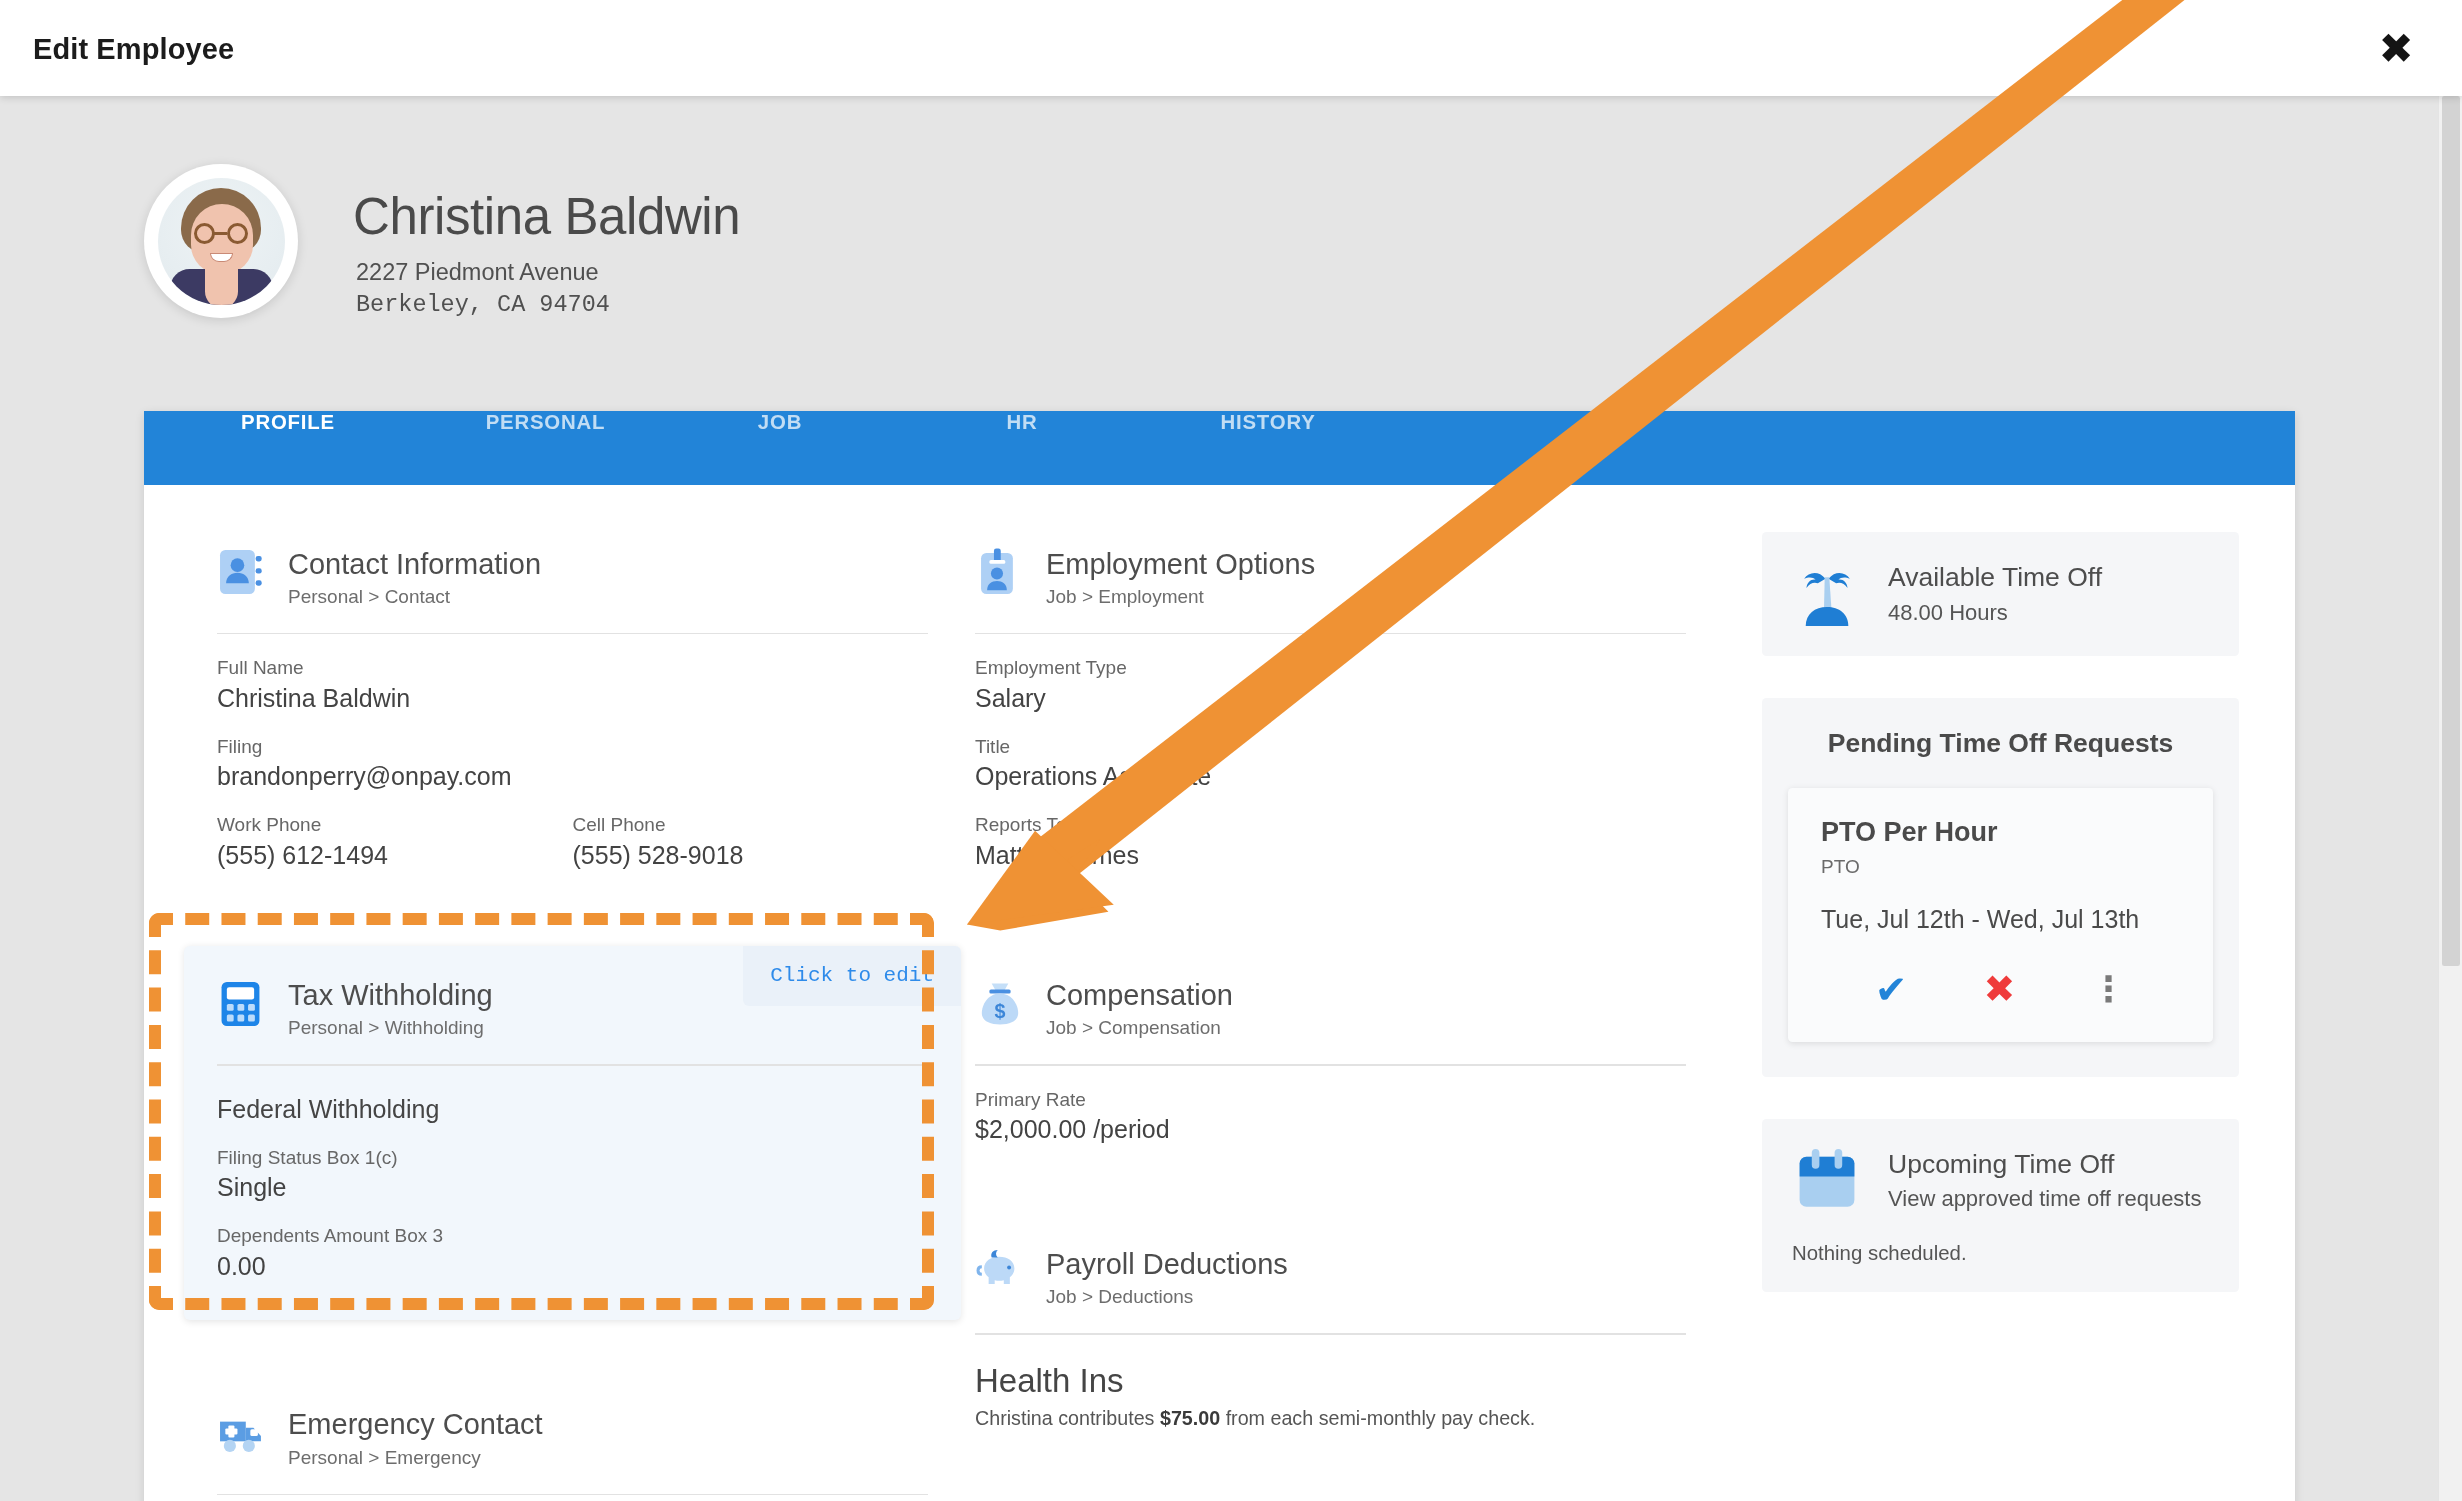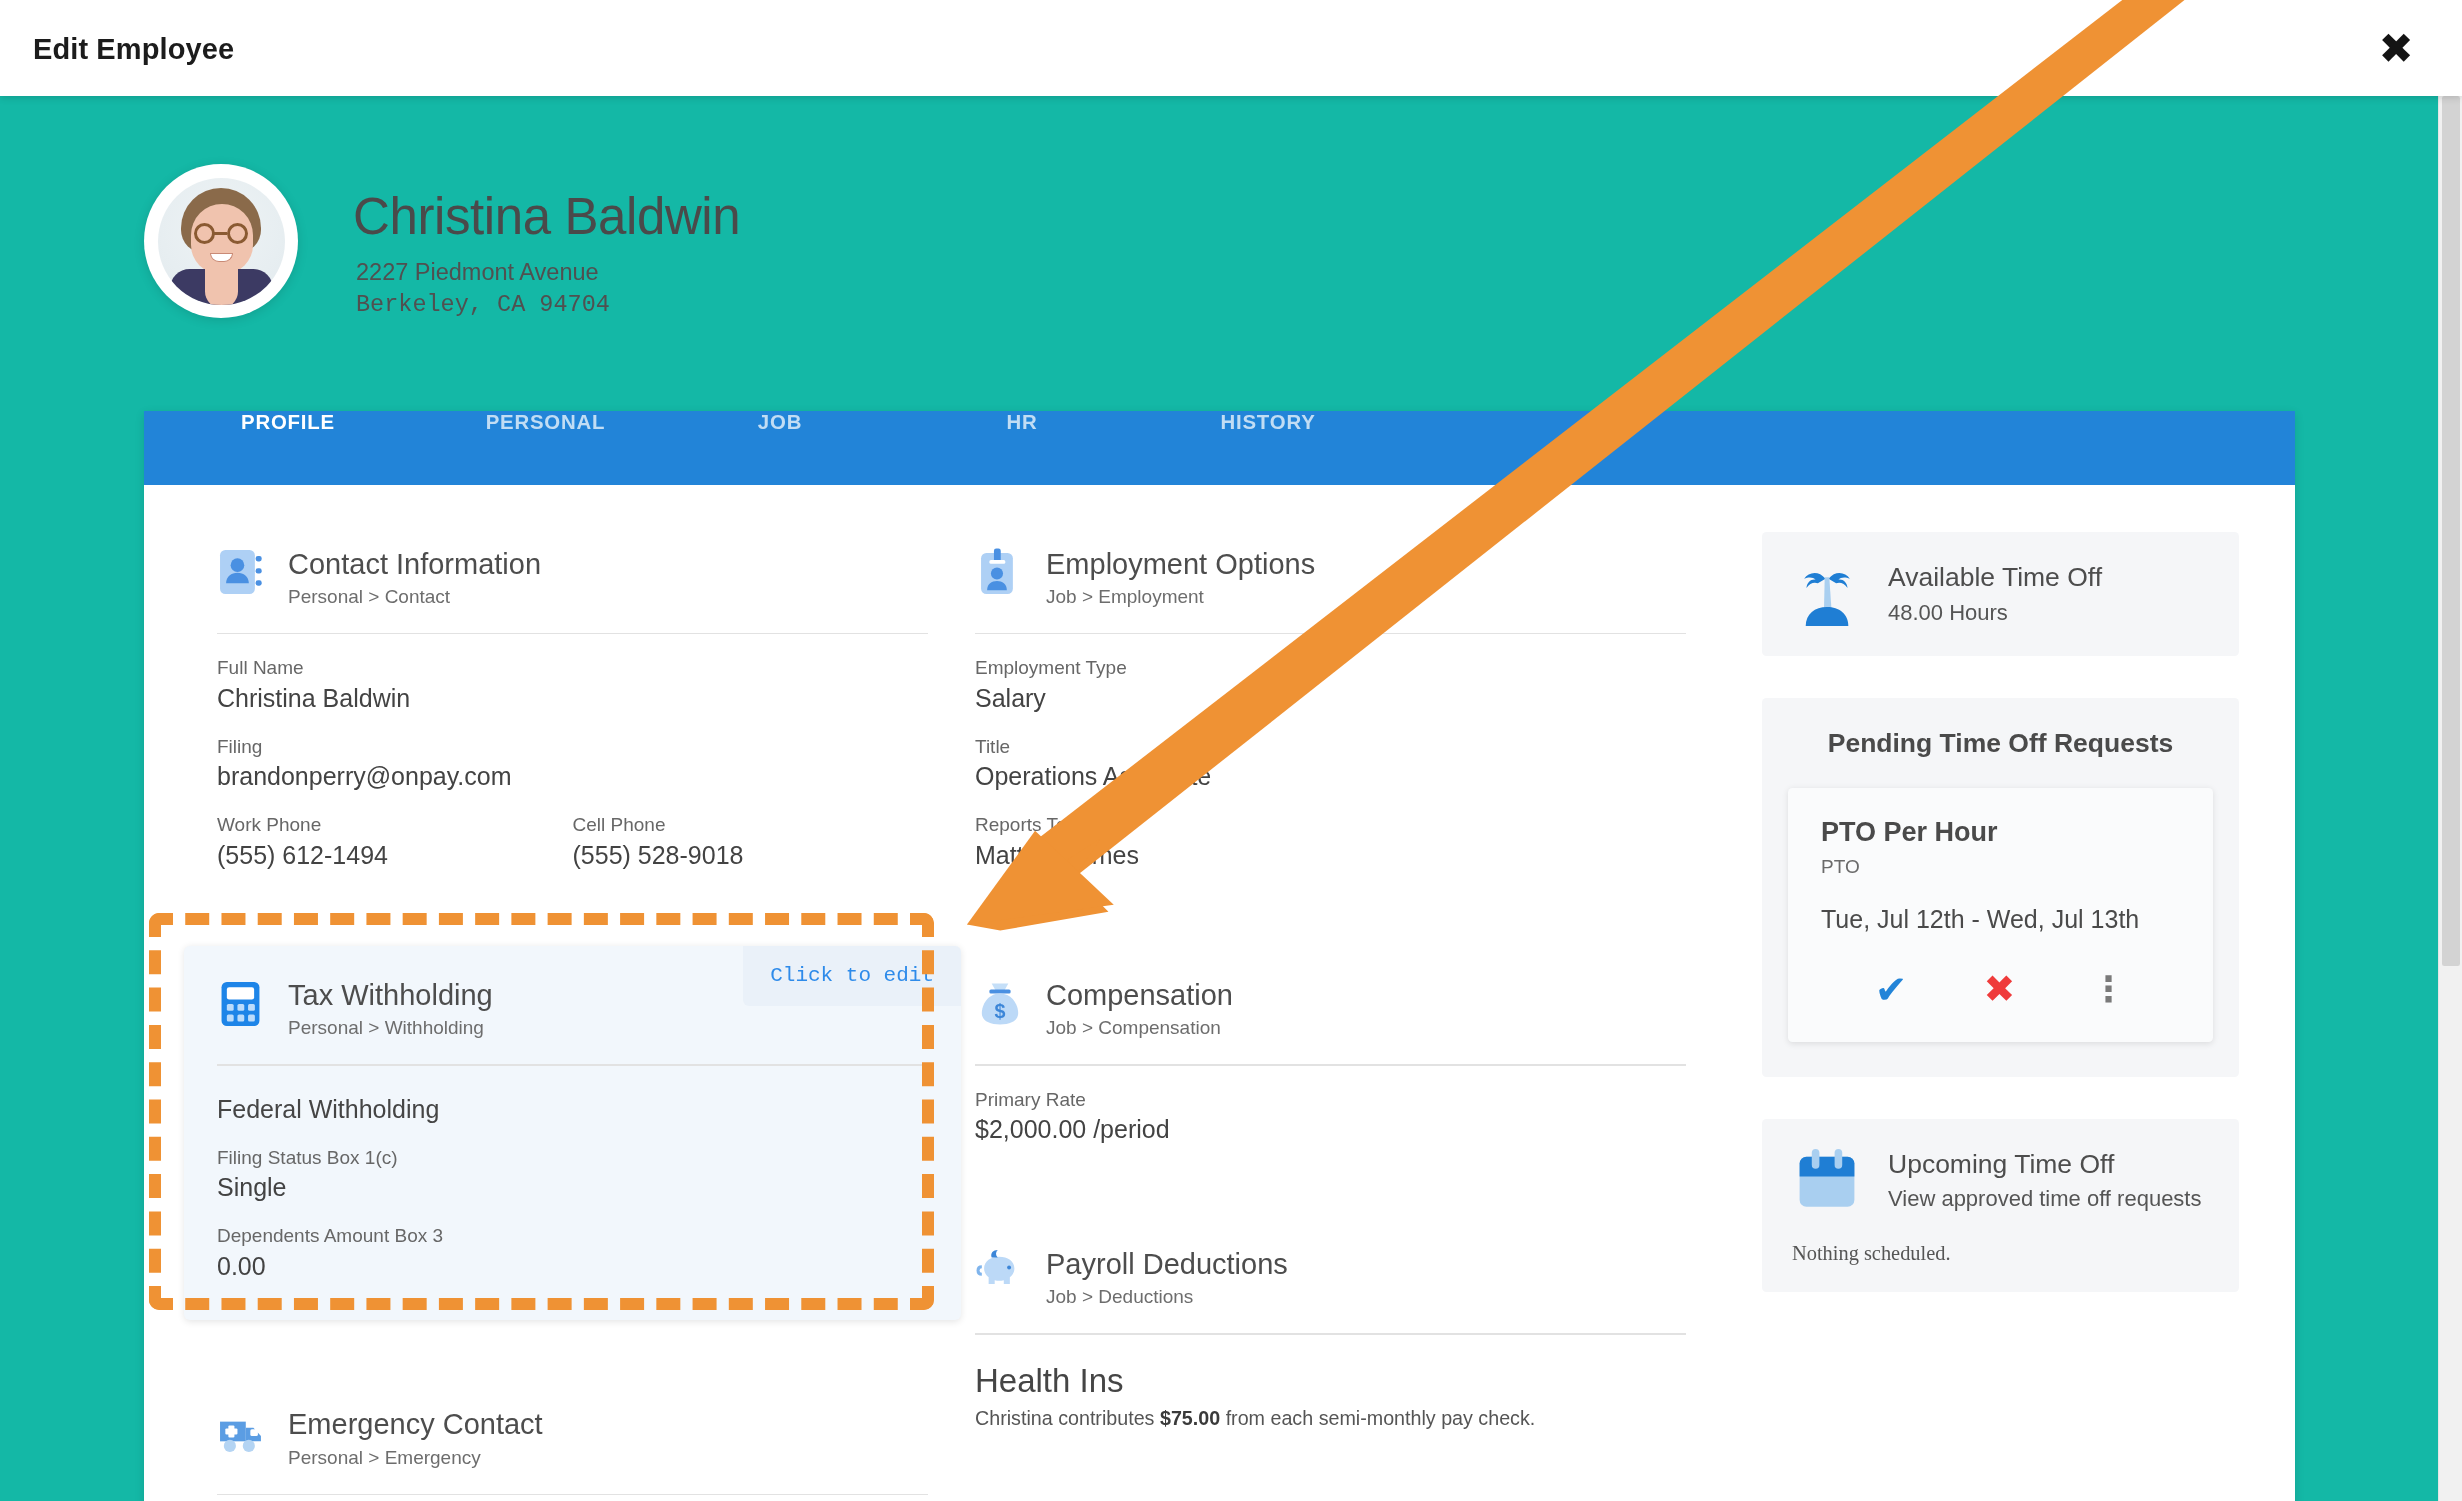--- a/index.html
+++ b/index.html
@@ -29,21 +29,21 @@
     width: 50px; height: 50px;
     display: flex; align-items: center; justify-content: center;
     cursor: pointer; background: none; border: none;
     font-size: 42px; line-height: 1; color: #141414; font-weight: 700;
     font-family: "DejaVu Sans", sans-serif;
   }
 
   
   #page-body {
     position: absolute; left: 0; top: 96px; width: 2462px; height: 1405px;
-    background: #14b8a6;
+    background: #e5e5e5;
     overflow: hidden;
   }
 
   
   #profile-head { position: absolute; left: 144px; top: 68px; width: 1998px; height: 166px; }
   #avatar {
     position: absolute; left: 0; top: 0; width: 154px; height: 154px;
     border-radius: 50%; background: #ffffff;
     box-shadow: 0 2.3px 10.6px rgba(0,0,0,.13);
     display: flex; align-items: center; justify-content: center;
@@ -151,21 +151,21 @@
   
   .side-card {
     background: #f5f6f8; border-radius: 4.5px;
     padding: 27px 30px;
     margin-bottom: 42px;
   }
   .side-row { display: flex; align-items: center; gap: 26px; }
   .side-icon { width: 70px; height: 70px; flex: 0 0 70px; position: relative; }
   .side-title { font-size: 26.5px; color: #4d4d4d; font-weight: 500; }
   .side-sub { font-size: 22px; color: #555; margin-top: 6.8px; }
-  .side-note { font-size: 20.4px; color: #555; margin-top: 26px; font-family: Liberation Serif, serif; }
+  .side-note { font-size: 20.4px; color: #555; margin-top: 26px; }
   #pending-card { background: #f5f6f8; border-radius: 4.5px; padding: 30px 26px 35px 26px; margin-bottom: 42px; }
   #pending-title { font-size: 26.5px; font-weight: bold; color: #4a4a4a; text-align: center; }
   #pending-request {
     background: #fafbfc; border-radius: 4.5px;
     box-shadow: 0 1.5px 6px rgba(0,0,0,.10);
     margin-top: 29px; padding: 29px 33px 33px 33px;
   }
   #req-name { font-size: 27px; font-weight: bold; color: #4a4a4a; }
   #req-type { font-size: 19px; color: #6a6a6a; margin-top: 7.6px; }
   #req-dates { font-size: 25px; color: #4a4a4a; margin-top: 27px; }

